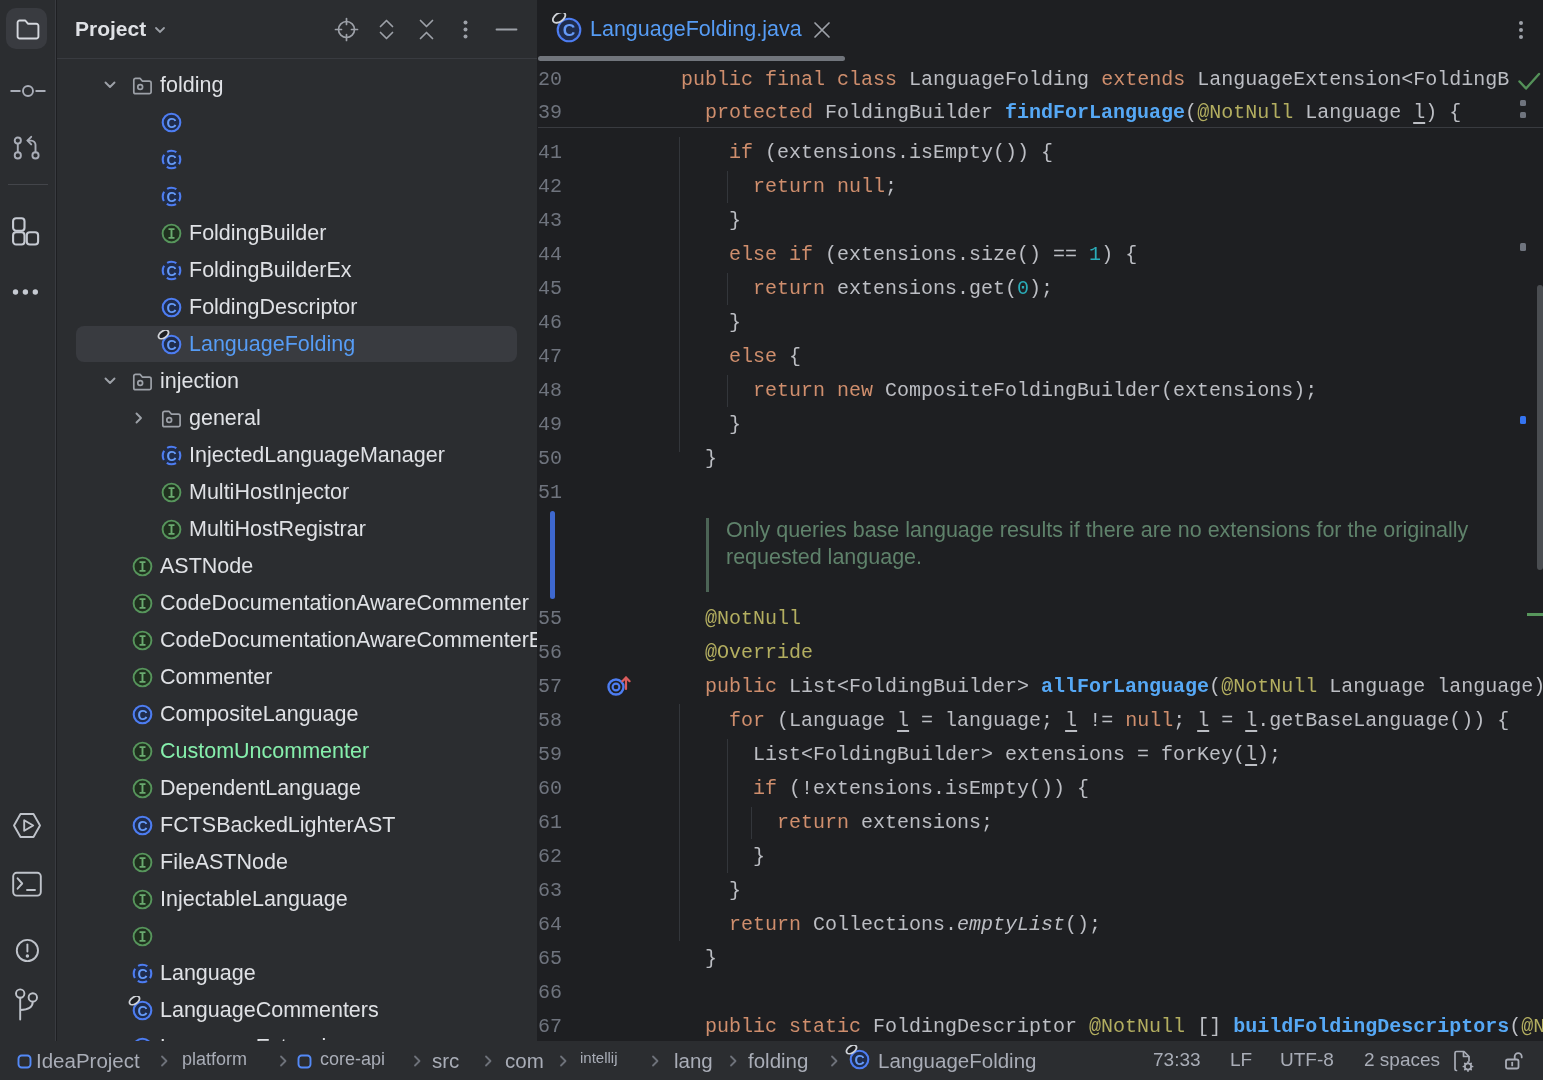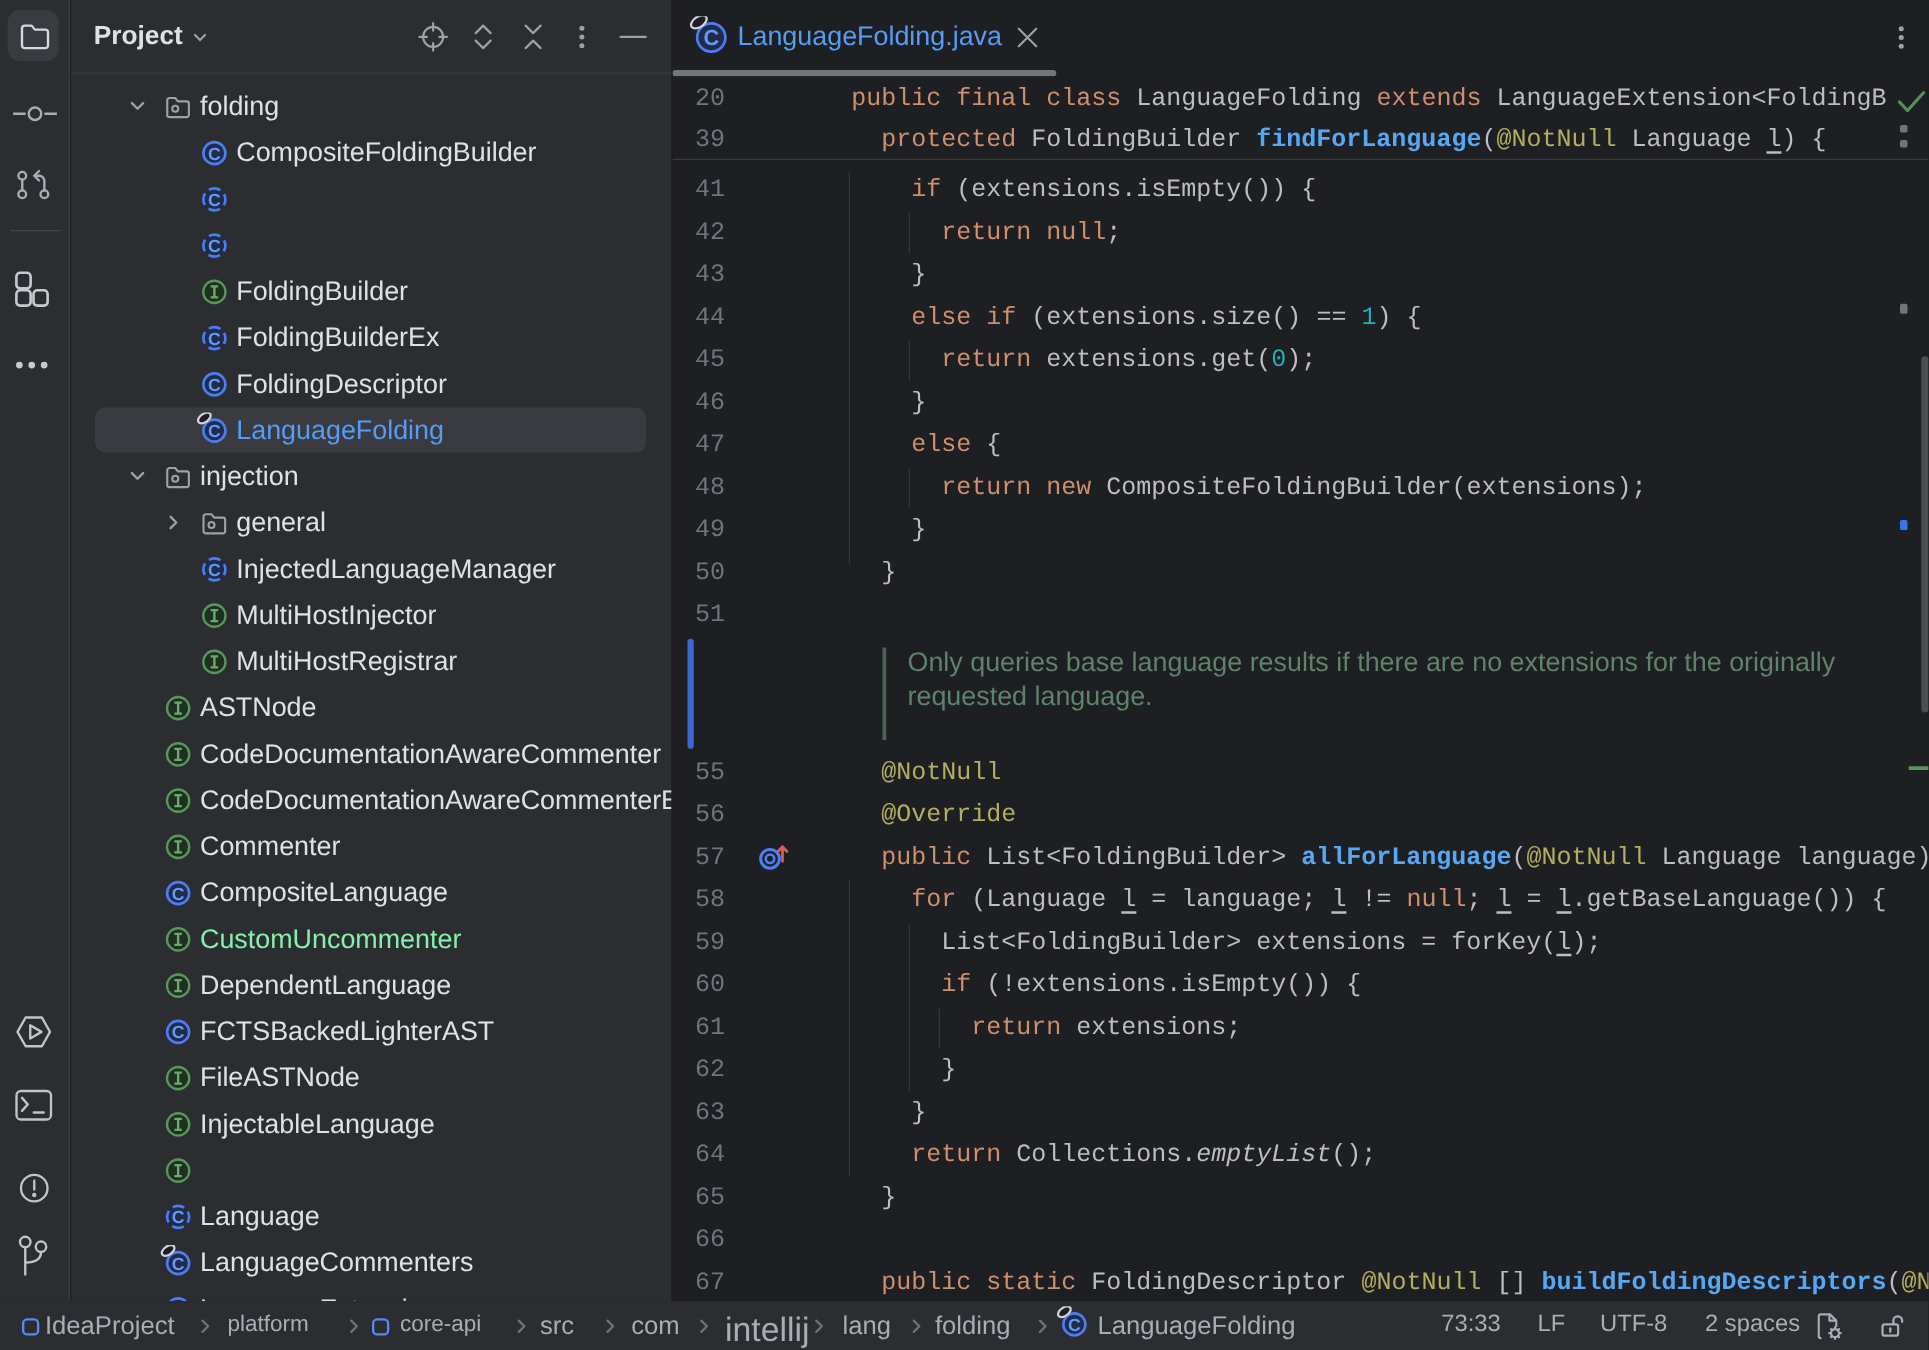--- a/index.html
+++ b/index.html
@@ -3,21 +3,21 @@
 *{margin:0;padding:0;box-sizing:border-box}
 html,body{background:#1e1f22}
 #root{position:relative;width:1543px;height:1080px;background:#1e1f22;overflow:hidden;font-family:"Liberation Sans",sans-serif}
 #abar{position:absolute;left:0;top:0;width:56px;height:1041px;background:#2b2d30;border-right:1px solid #393b40}
 #panel{position:absolute;left:57px;top:0;width:480px;height:1041px;background:#2b2d30;overflow:hidden}
 #phead{position:absolute;left:0;top:0;width:480px;height:59px;border-bottom:1px solid #393b40}
 #ptitle{position:absolute;left:18px;top:17px;font-size:21px;font-weight:bold;color:#dfe1e5}
 #editor{position:absolute;left:538px;top:0;width:1005px;height:1041px;background:#1e1f22;overflow:hidden}
 #status{position:absolute;left:0;top:1041px;width:1543px;height:39px;background:#2b2d30;font-size:19px;color:#a9adb7}
 .cl{position:absolute;left:143px;height:34px;font:20px/34px "Liberation Mono",monospace;color:#bcbec4;white-space:pre}
-.gn{position:absolute;left:0;width:60px;text-align:center;font:20px/34px "Liberation Mono",monospace;color:#6f747e}
+.gn{position:absolute;left:0;width:60px;text-align:left;font:20px/34px "Liberation Mono",monospace;color:#6f747e}
 .k{color:#cf8e6d}
 .m{color:#56a8f5;font-weight:bold}
 .a{color:#b3ae60}
 .n{color:#2aacb8}
 .u{text-decoration:underline;text-underline-offset:4px}
 .it{font-style:italic}
 .tr{position:absolute;left:0;width:480px;height:37px}
 .tt{position:absolute;top:0;font-size:21.5px;line-height:37px;color:#dfe1e5;white-space:nowrap}
 .guide{position:absolute;width:1px;background:#33363b}
 svg{display:block}
@@ -107,21 +107,20 @@
             <path d="M1.8 4.2 a1.8 1.8 0 0 1 1.8-1.8 h4.6 l2.1 2.7 h7 a1.8 1.8 0 0 1 1.8 1.8 v9 a1.8 1.8 0 0 1 -1.8 1.8 h-13.7 a1.8 1.8 0 0 1 -1.8-1.8 z" fill="none" stroke="#9da1a8" stroke-width="1.7" stroke-linejoin="round"></path>
             <circle cx="8.2" cy="11" r="2.4" fill="none" stroke="#9da1a8" stroke-width="1.7"></circle>
           </svg>
           <span class="tt" style="left:103px;color:#dfe1e5">folding</span>
         </div>
 <div class="tr" style="top:104px">
           <svg style="position:absolute;left:100px;top:4px" width="25" height="25" viewBox="0 0 25 25">
             <circle cx="14.5" cy="14.5" r="8.80" fill="#1f2c4c" stroke="#4d7df2" stroke-width="2.1"></circle>
             <text x="14.5" y="19.64" font-family="Liberation Sans" font-size="14.1" font-weight="bold" fill="#659af7" text-anchor="middle">C</text>
           </svg>
-          <span class="tt" style="left:132px;color:#dfe1e5">CompositeFoldingBuilder</span>
         </div>
 <div class="tr" style="top:141px">
           <svg style="position:absolute;left:100px;top:4px" width="25" height="25" viewBox="0 0 25 25">
             <circle cx="14.5" cy="14.5" r="8.80" fill="#1f2c4c" stroke="#4d7df2" stroke-width="2.1" stroke-dasharray="9.68 4.15" stroke-dashoffset="4.84"></circle>
             <text x="14.5" y="19.64" font-family="Liberation Sans" font-size="14.1" font-weight="bold" fill="#659af7" text-anchor="middle">C</text>
           </svg>
         </div>
 <div class="tr" style="top:178px">
           <svg style="position:absolute;left:100px;top:4px" width="25" height="25" viewBox="0 0 25 25">
             <circle cx="14.5" cy="14.5" r="8.80" fill="#1f2c4c" stroke="#4d7df2" stroke-width="2.1" stroke-dasharray="9.68 4.15" stroke-dashoffset="4.84"></circle>
@@ -399,21 +398,21 @@
         <rect x="1.5" y="1.5" width="12" height="12" rx="3.2"></rect>
       </svg>
 <svg style="position:absolute;left:297px;top:13px" width="15" height="15" viewBox="0 0 15 15" fill="none" stroke="#548af7" stroke-width="1.9">
         <rect x="1.5" y="1.5" width="12" height="12" rx="3.2"></rect>
       </svg>
 <span style="position:absolute;left:36px;top:8px;font-size:20.5px">IdeaProject</span>
 <span style="position:absolute;left:182px;top:8px;font-size:18px">platform</span>
 <span style="position:absolute;left:320px;top:8px;font-size:18px">core-api</span>
 <span style="position:absolute;left:432px;top:8px;font-size:20.5px">src</span>
 <span style="position:absolute;left:505px;top:8px;font-size:20.5px">com</span>
-<span style="position:absolute;left:580px;top:8px;font-size:27px">intellij</span>
+<span style="position:absolute;left:580px;top:8px;font-size:15px">intellij</span>
 <span style="position:absolute;left:674px;top:8px;font-size:20.5px">lang</span>
 <span style="position:absolute;left:748px;top:8px;font-size:20.5px">folding</span>
 <span style="position:absolute;left:878px;top:8px;font-size:20.5px">LanguageFolding</span>
 <svg style="position:absolute;left:157px;top:13px" width="14" height="14" viewBox="0 0 14 14" fill="none" stroke="#6e727a" stroke-width="1.8" stroke-linecap="round" stroke-linejoin="round">
         <path d="M5 2.5 l4.5 4.5 -4.5 4.5"></path>
       </svg>
 <svg style="position:absolute;left:276px;top:13px" width="14" height="14" viewBox="0 0 14 14" fill="none" stroke="#6e727a" stroke-width="1.8" stroke-linecap="round" stroke-linejoin="round">
         <path d="M5 2.5 l4.5 4.5 -4.5 4.5"></path>
       </svg>
 <svg style="position:absolute;left:410px;top:13px" width="14" height="14" viewBox="0 0 14 14" fill="none" stroke="#6e727a" stroke-width="1.8" stroke-linecap="round" stroke-linejoin="round">

